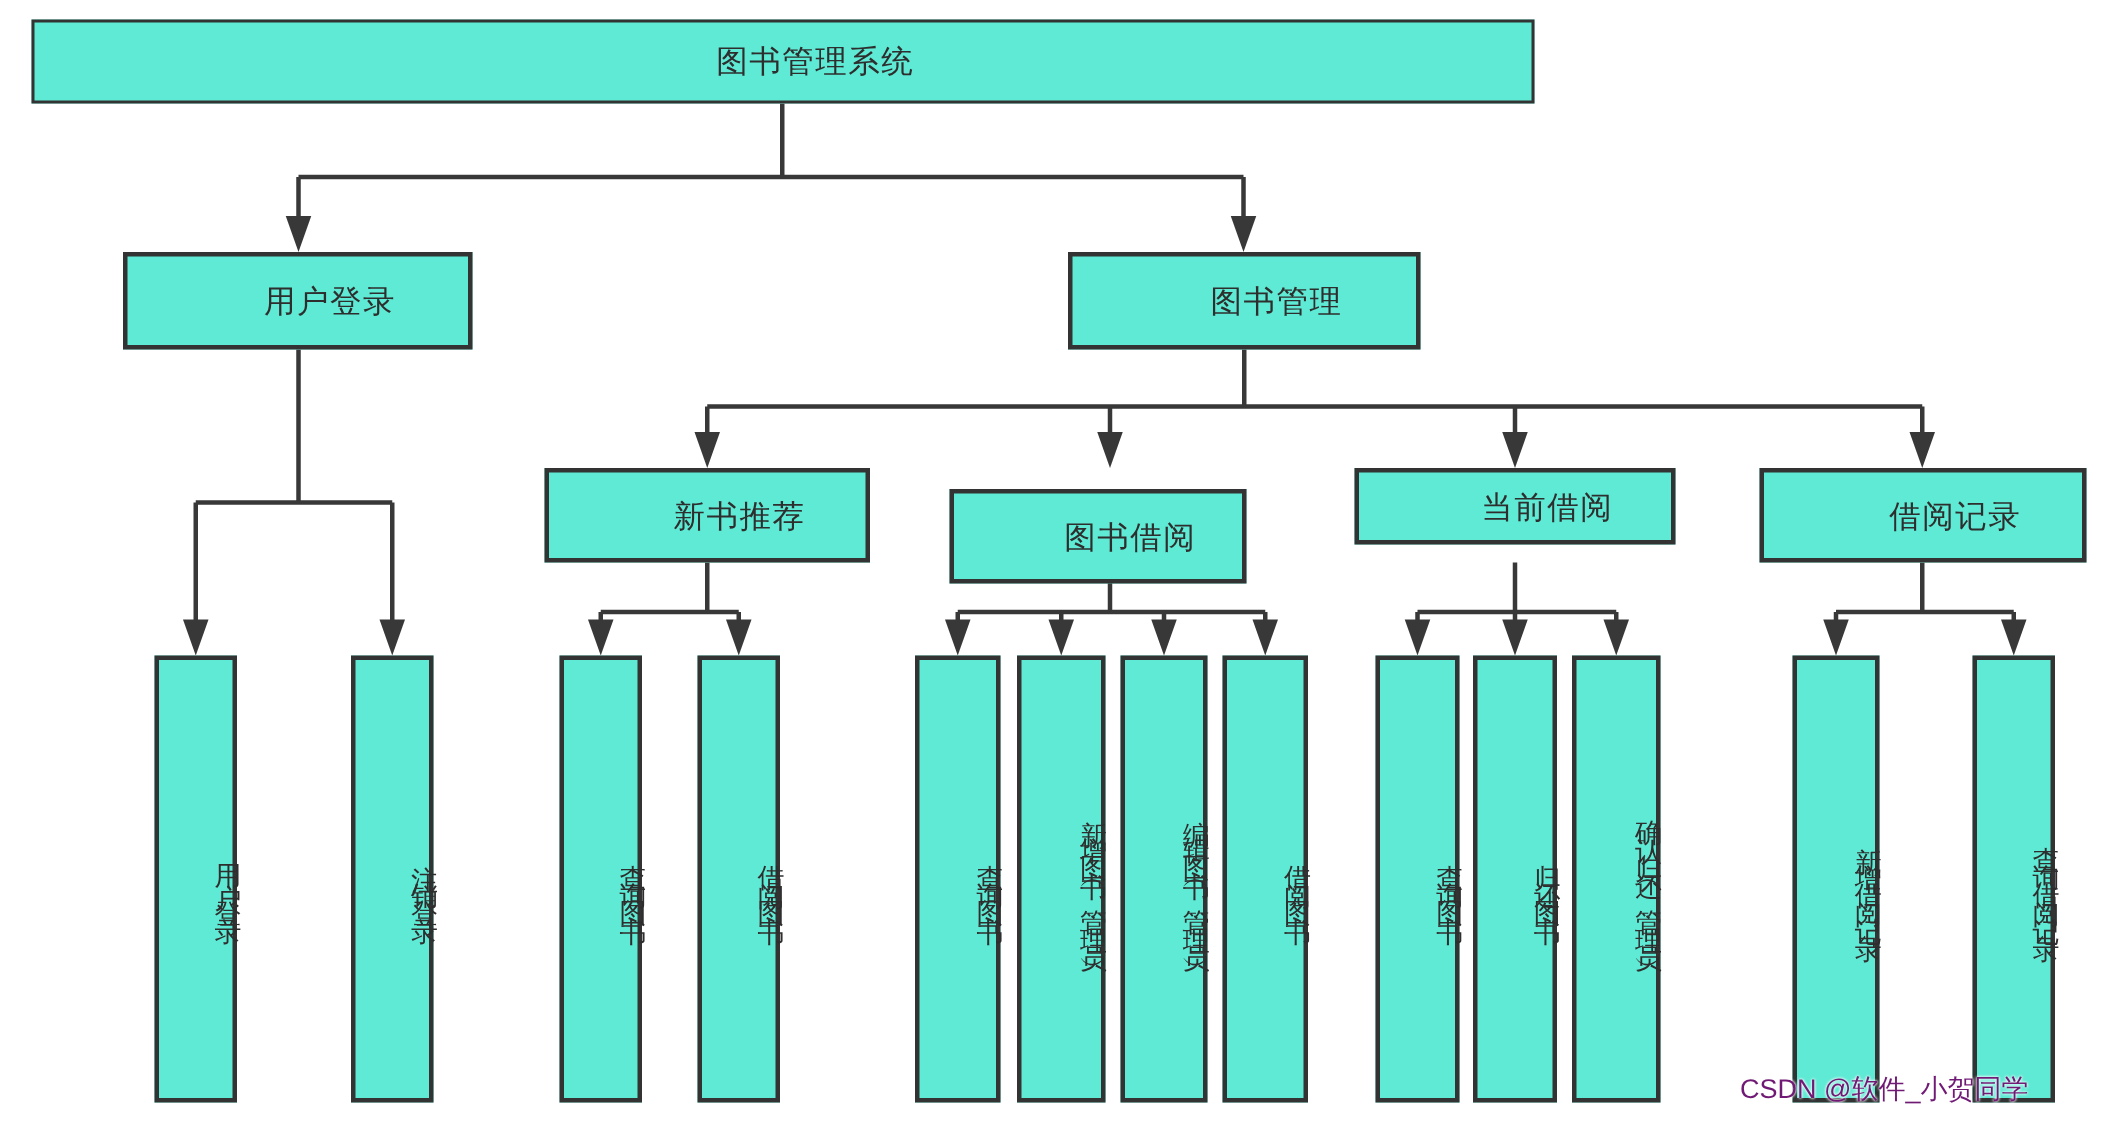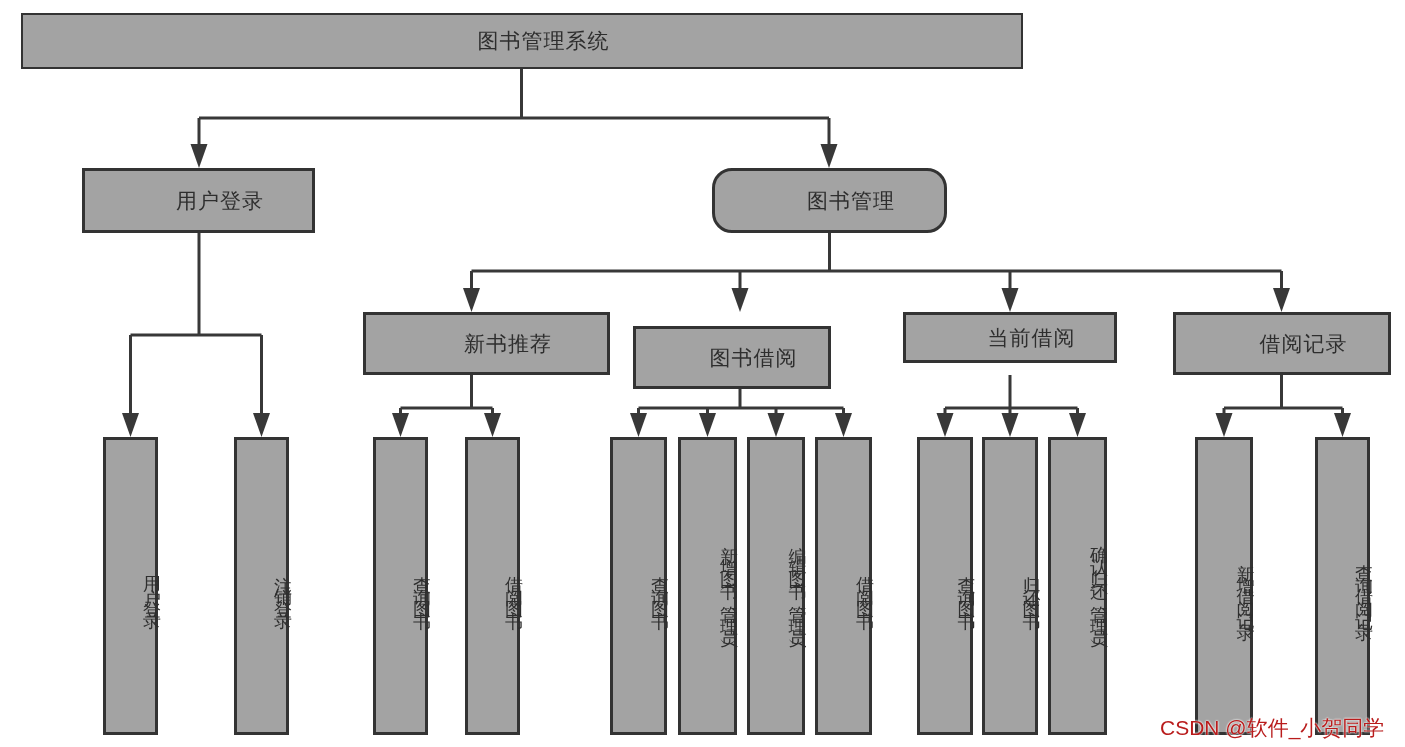--- a/index.html
+++ b/index.html
@@ -13,21 +13,21 @@
   }
   .connectors {
     position: absolute;
     left: 0; top: 0;
     width: 1405px; height: 747px;
     z-index: 1;
   }
   .node {
     position: absolute;
     box-sizing: border-box;
-    background: #a3a3a3;
+    background: #5eead4;
     border: 3px solid #333333;
     color: #2e2e2e;
     display: flex;
     align-items: center;
     justify-content: center;
     text-align: left;
     z-index: 2;
     padding-left: 43px;
   }
   .root-node {
@@ -44,22 +44,22 @@
     text-orientation: mixed;
     font-size: 18px;
     letter-spacing: 12px;
     line-height: 1;
   }
   .watermark {
     position: absolute;
     left: 1160px;
     top: 714px;
     z-index: 3;
-    font-size: 21px;
-    color: #b91c1c;
+    font-size: 18px;
+    color: #701a75;
     text-shadow: 0 0 2px #ffffff, 0 0 2px #ffffff;
     white-space: nowrap;
   }
 </style>
 </head>
 <body>
 
 <div class="canvas">
 
   <svg class="connectors" viewBox="0 0 1405 747" xmlns="http://www.w3.org/2000/svg" aria-hidden="true">
@@ -98,23 +98,23 @@
       <polygon points="1001.5,413 1018.5,413 1010,437"></polygon>
       <polygon points="1069,413 1086,413 1077.5,437"></polygon>
       <polygon points="1215.5,413 1232.5,413 1224,437"></polygon>
       <polygon points="1334,413 1351,413 1342.5,437"></polygon>
     </g>
   </svg>
 
   <div class="node root-node" style="left:21px; top:13px; width:1002px; height:56px;">图书管理系统</div>
 
   <div class="node h-node" style="left:82px; top:168px; width:233px; height:65px;">用户登录</div>
-  <div class="node h-node" style="left:712px; top:168px; width:235px; height:65px;border-radius:20px;">图书管理</div>
+  <div class="node h-node" style="left:712px; top:168px; width:235px; height:65px;">图书管理</div>
 
-  <div class="node h-node" style="left:363px; top:312px; width:247px; height:63px;">新书推荐</div>
+  <div class="node h-node" style="left:363px; top:312px; width:217px; height:63px;">新书推荐</div>
   <div class="node h-node" style="left:633px; top:326px; width:198px; height:63px;">图书借阅</div>
   <div class="node h-node" style="left:903px; top:312px; width:214px; height:51px;">当前借阅</div>
   <div class="node h-node" style="left:1173px; top:312px; width:218px; height:63px;">借阅记录</div>
 
   <div class="node leaf" style="left:103px; top:437px; width:55px; height:298px;">用户登录</div>
   <div class="node leaf" style="left:234px; top:437px; width:55px; height:298px;">注销登录</div>
 
   <div class="node leaf" style="left:373px; top:437px; width:55px; height:298px;">查询图书</div>
   <div class="node leaf" style="left:465px; top:437px; width:55px; height:298px;">借阅图书</div>
 

